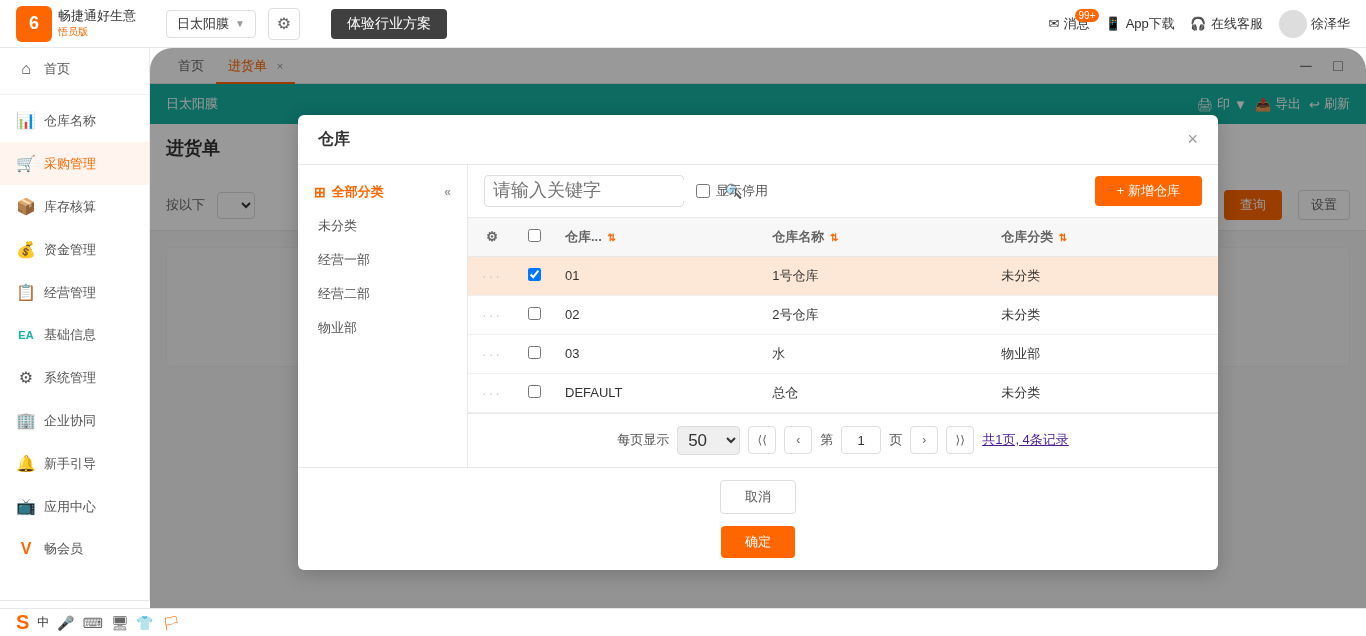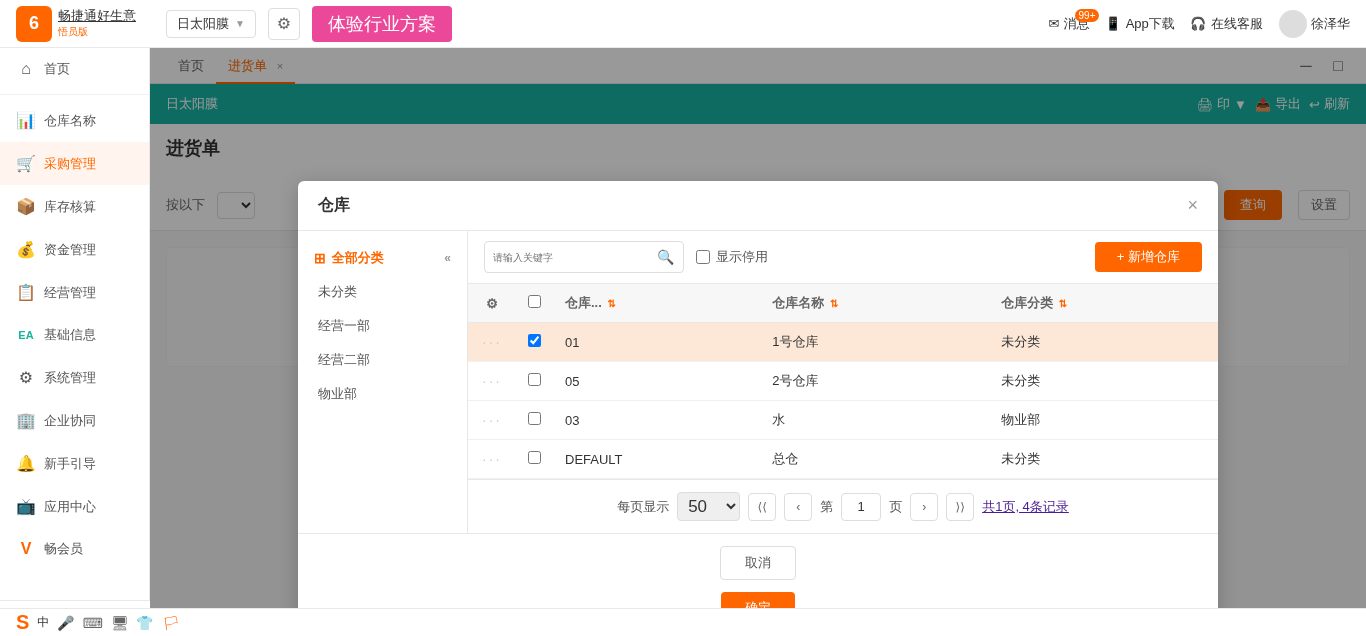--- a/index.html
+++ b/index.html
@@ -22,21 +22,21 @@
       width: 150px;
     }
     .logo-icon {
       width: 36px; height: 36px;
       background: #f60;
       border-radius: 6px;
       display: flex; align-items: center; justify-content: center;
       color: #fff; font-weight: bold; font-size: 18px;
       margin-right: 6px;
     }
-    .logo-text { font-size: 13px; color: #333; line-height: 1.3; text-decoration: underline; }
+    .logo-text { font-size: 13px; color: #333; line-height: 1.3; }
     .logo-sub { font-size: 10px; color: #f60; }
 
     .header-center {
       flex: 1;
       display: flex;
       align-items: center;
       gap: 12px;
     }
     .store-selector {
       display: flex; align-items: center;
@@ -45,22 +45,22 @@
       background: #fff;
     }
     .store-selector .arrow { margin-left: 6px; color: #999; font-size: 10px; }
     .settings-btn {
       width: 32px; height: 32px;
       border: 1px solid #ddd; border-radius: 4px;
       display: flex; align-items: center; justify-content: center;
       cursor: pointer; background: #fff; color: #666;
     }
     .trial-btn {
-      background: #ec4899; color: #fff; border: none; border-radius: 4px;
-      padding: 6px 16px; font-size: 18px; cursor: pointer;
+      background: #404040; color: #fff; border: none; border-radius: 4px;
+      padding: 6px 16px; font-size: 14px; cursor: pointer; margin-left: 19px;
     }
 
     .header-right {
       display: flex; align-items: center; gap: 16px;
     }
     .header-right-item {
       display: flex; align-items: center; gap: 4px;
       font-size: 13px; color: #333; cursor: pointer; position: relative;
     }
     .badge {
@@ -152,22 +152,23 @@
       background: #fff; color: #666; border: 1px solid #ddd; border-radius: 4px;
       padding: 5px 12px; font-size: 13px; cursor: pointer; text-align: center;
     }
 
     
     .modal-overlay {
       position: absolute; top: 0; left: 0; right: 0; bottom: 0;
       background: rgba(0,0,0,0.4);
       z-index: 100;
       display: flex;
-      align-items: flex-end;
+      align-items: center;
       justify-content: center;
+      border-radius: 22px;
     }
     .modal {
       background: #fff;
       border-radius: 6px;
       width: 920px;
       max-height: 560px;
       display: flex;
       flex-direction: column;
       box-shadow: 0 4px 20px rgba(0,0,0,0.2);
     }
@@ -220,21 +221,21 @@
       align-items: center;
       gap: 12px;
       border-bottom: 1px solid #e8e8e8;
     }
     .search-input-wrap {
       border: 1px solid #ddd; border-radius: 4px;
       display: flex; align-items: center; padding: 0 8px;
       width: 200px; height: 32px;
     }
     .search-input {
-      border: none; outline: none; font-size: 10px; flex: 1; color: #0369a1;
+      border: none; outline: none; font-size: 18px; flex: 1; color: #0369a1;
     }
     .search-icon { color: #999; font-size: 14px; cursor: pointer; }
     .show-disabled-wrap { display: flex; align-items: center; gap: 6px; font-size: 13px; color: #555; }
     .checkbox-input { width: 14px; height: 14px; cursor: pointer; }
     .add-btn {
       margin-left: auto;
       background: #f60; color: #fff; border: none; border-radius: 4px;
       padding: 6px 22px; font-size: 13px; cursor: pointer;
     }
 
@@ -539,21 +540,21 @@
     <td>1号仓库</td>
     <td>未分类</td>
   </tr>
                     <tr>
     <td class="td-center">
       <span class="dots-menu">···</span>
     </td>
     <td class="td-center">
       <input type="checkbox" style="">
     </td>
-    <td>05</td>
+    <td>02</td>
     <td>2号仓库</td>
     <td>未分类</td>
   </tr>
                     <tr>
     <td class="td-center">
       <span class="dots-menu">···</span>
     </td>
     <td class="td-center">
       <input type="checkbox" style="">
     </td>

